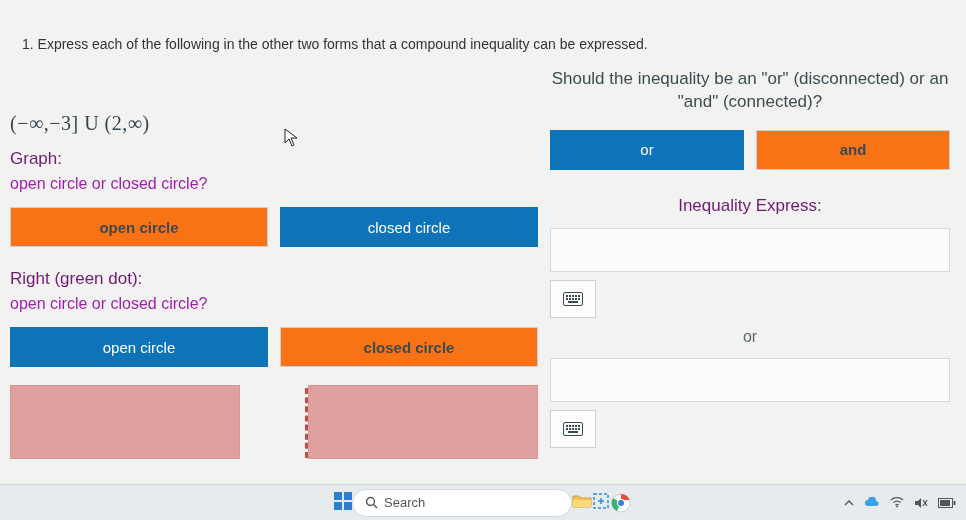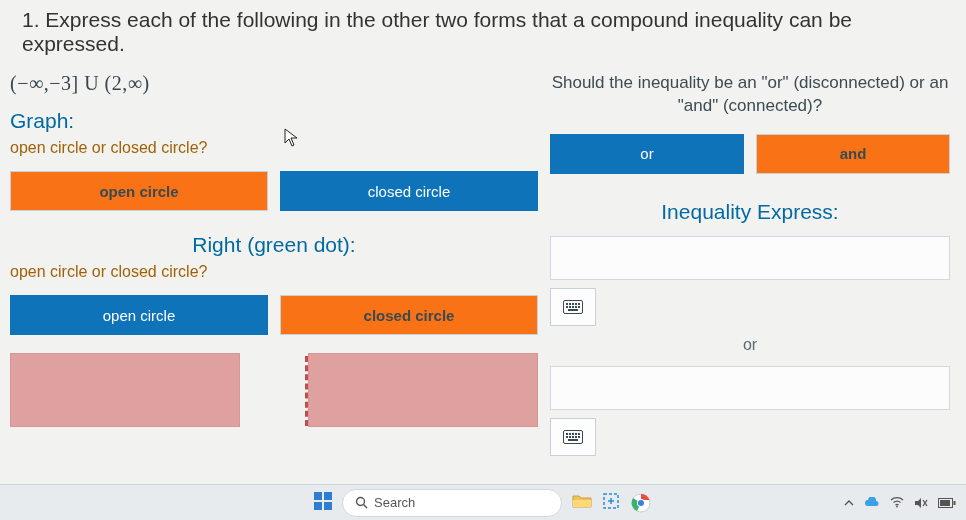--- a/index.html
+++ b/index.html
@@ -6,48 +6,49 @@
     body {
       width: 966px;
       height: 520px;
       font-family: -apple-system, BlinkMacSystemFont, "Segoe UI", Arial, sans-serif;
       background: #f2f2f0;
       color: #333;
       position: relative;
       overflow: hidden;
     }
     .question-title {
-      font-size: 21px;
+      font-size: 14px;
       font-weight: 500;
       color: #333;
       padding: 8px 8px 6px 22px;
+      margin-top: 28px;
     }
     .content {
       display: flex;
       padding: 4px 10px 0 10px;
       gap: 12px;
     }
-    .left-col { flex: 1; padding-left: 0; }
+    .left-col { flex: 1; padding-left: 0; margin-top: 44px; }
     .right-col { flex: 1; padding-right: 6px; text-align: center; }
 
     .interval {
       font-family: "Times New Roman", serif;
       font-size: 20px;
       color: #36464f;
       padding: 6px 0 10px 0;
       letter-spacing: 0.5px;
     }
     .label {
-      font-size: 21px;
-      color: #0369a1;
+      font-size: 17px;
+      color: #701a75;
       margin-top: 4px;
     }
     .sublabel {
       font-size: 16px;
-      color: #a16207;
+      color: #a21caf;
       margin-top: 6px;
     }
     .btn-row {
       display: flex;
       gap: 12px;
       margin-top: 14px;
     }
     .btn {
       flex: 1;
       height: 40px;
@@ -133,21 +134,20 @@
       display: flex;
       align-items: center;
       padding: 0 10px;
     }
     .tb-center {
       position: absolute;
       left: 0; right: 0;
       display: flex;
       justify-content: center;
       align-items: center;
-      gap: 10px;
       height: 36px;
     }
     .tb-search {
       display: flex;
       align-items: center;
       gap: 6px;
       background: #fff;
       border: 1px solid #d2d9dd;
       border-radius: 18px;
       height: 28px;
@@ -198,21 +198,21 @@
 
     <div class="label">Graph:</div>
 
     <div class="sublabel">open circle or closed circle?</div>
 
     <div class="btn-row">
       <div class="btn">open circle</div>
       <div class="btn selected">closed circle</div>
     </div>
 
-    <div class="label" style="margin-top:22px;text-align:center;">Right (green dot):</div>
+    <div class="label" style="margin-top:22px;">Right (green dot):</div>
     <div class="sublabel">open circle or closed circle?</div>
 
     <div class="btn-row">
       <div class="btn selected">open circle</div>
       <div class="btn">closed circle</div>
     </div>
 
     <div class="graph-zone">
       <div class="graph-half"></div>
       <div class="graph-half graph-right" style="margin-left:58px;"></div>

